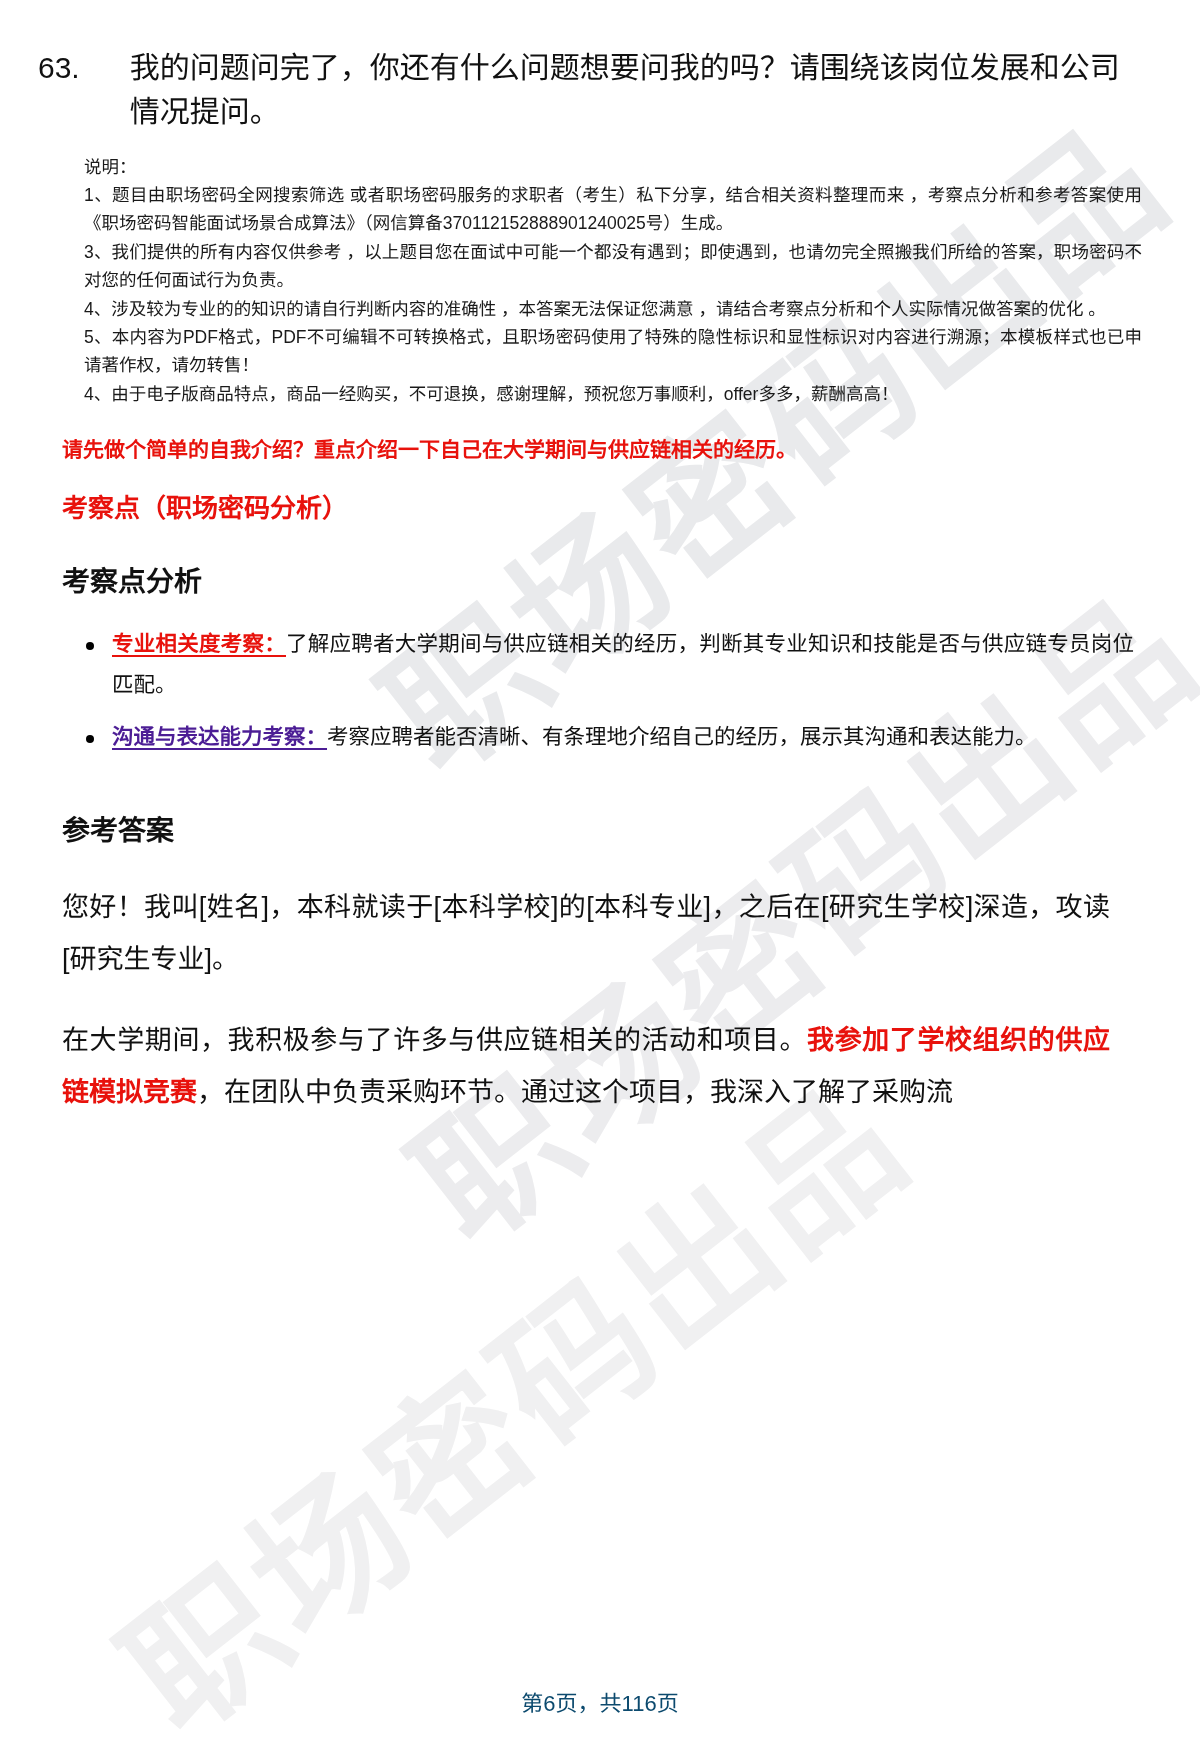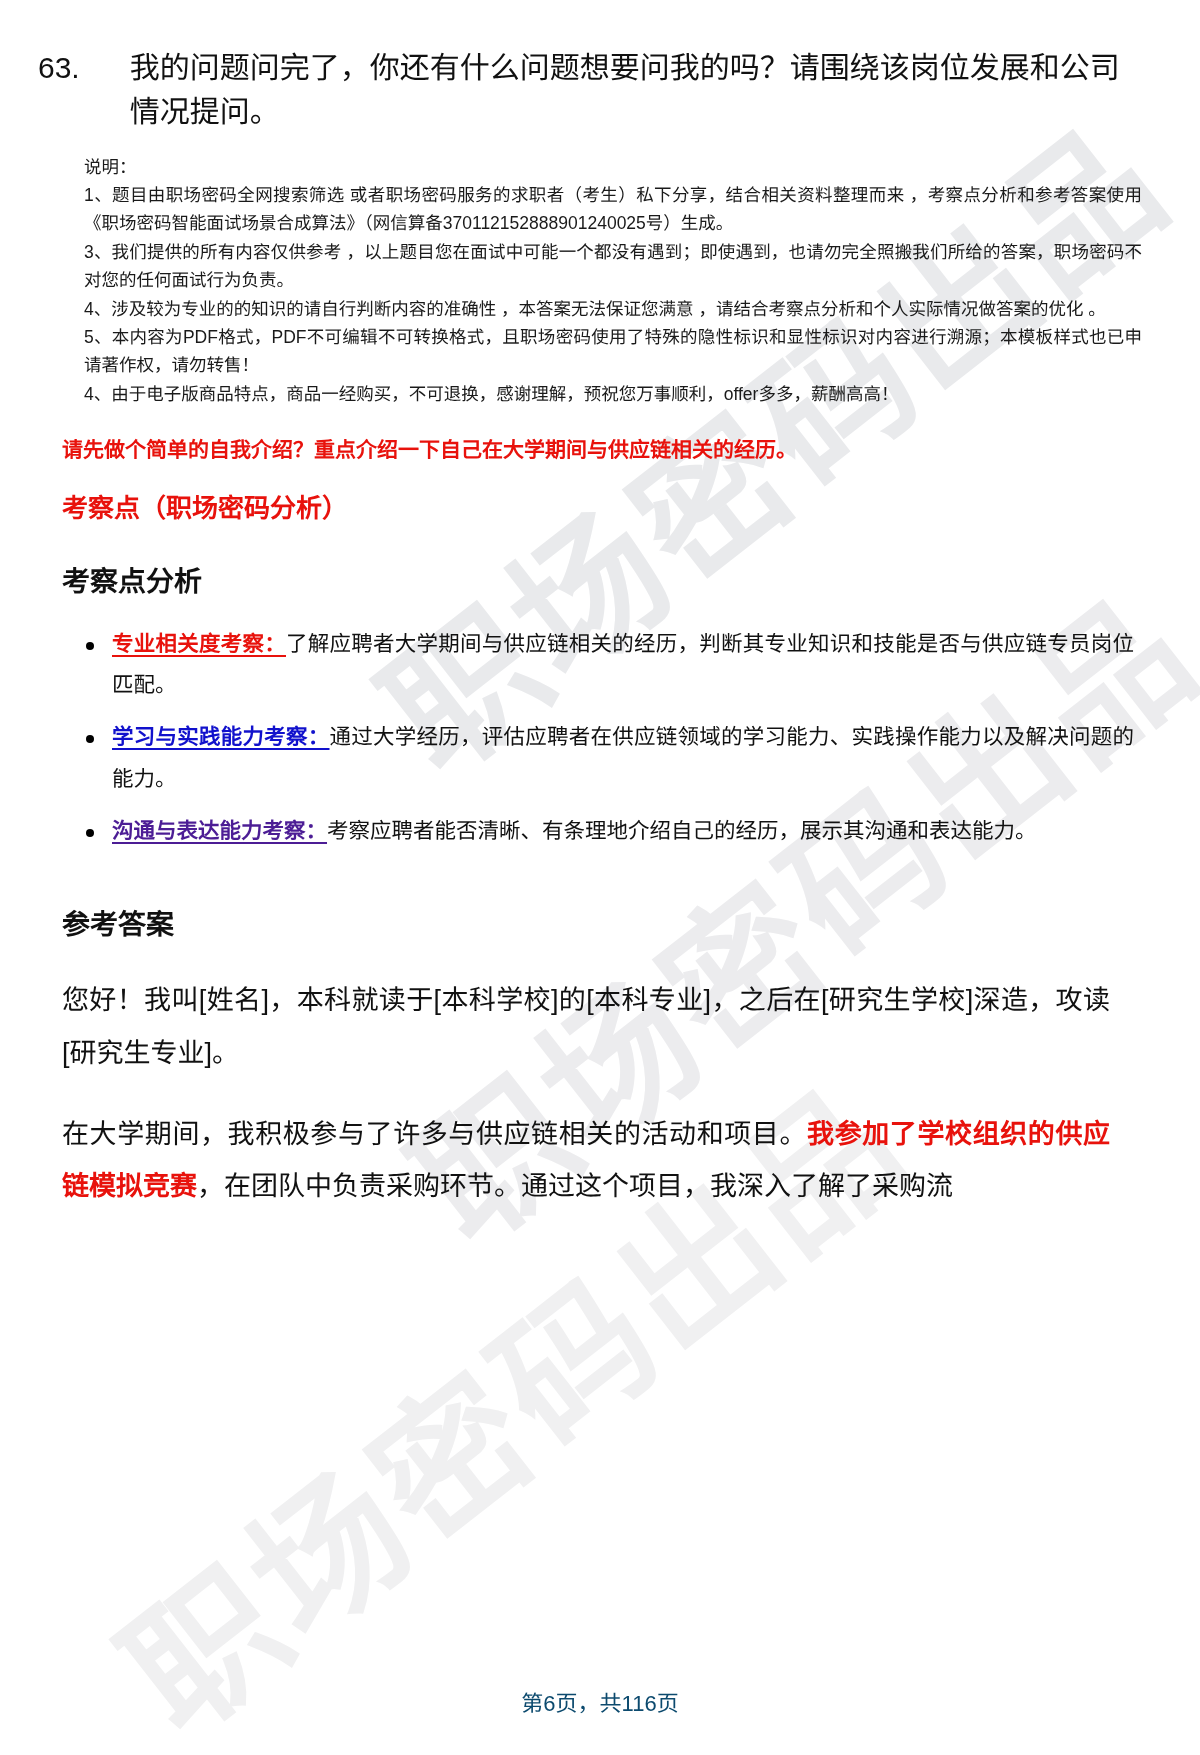--- a/index.html
+++ b/index.html
@@ -201,21 +201,20 @@
     </div>
 
     <div class="red-question">请先做个简单的自我介绍？重点介绍一下自己在大学期间与供应链相关的经历。</div>
 
     <div class="red-sub">考察点（职场密码分析）</div>
 
     <div class="sec-head">考察点分析</div>
 
     <ul class="points">
       <li><span class="lead red">专业相关度考察：</span><span>了解应聘者大学期间与供应链相关的经历，判断其专业知识和技能是否与供应链专员岗位匹配。</span></li>
-      <li><span class="lead blue">学习与实践能力考察：</span><span>通过大学经历，评估应聘者在供应链领域的学习能力、实践操作能力以及解决问题的能力。</span></li>
       <li><span class="lead green">沟通与表达能力考察：</span><span>考察应聘者能否清晰、有条理地介绍自己的经历，展示其沟通和表达能力。</span></li>
     </ul>
 
     <div class="sec-head answer-head">参考答案</div>
 
     <div class="answer">
       <p>您好！我叫[姓名]，本科就读于[本科学校]的[本科专业]，之后在[研究生学校]深造，攻读[研究生专业]。</p>
       <p><span>在大学期间，我积极参与了许多与供应链相关的活动和项目。</span><span class="hl-red">我参加了学校组织的供应链模拟竞赛</span><span>，在团队中负责采购环节。通过这个项目，我深入了解了采购流</span></p>
     </div>
 

